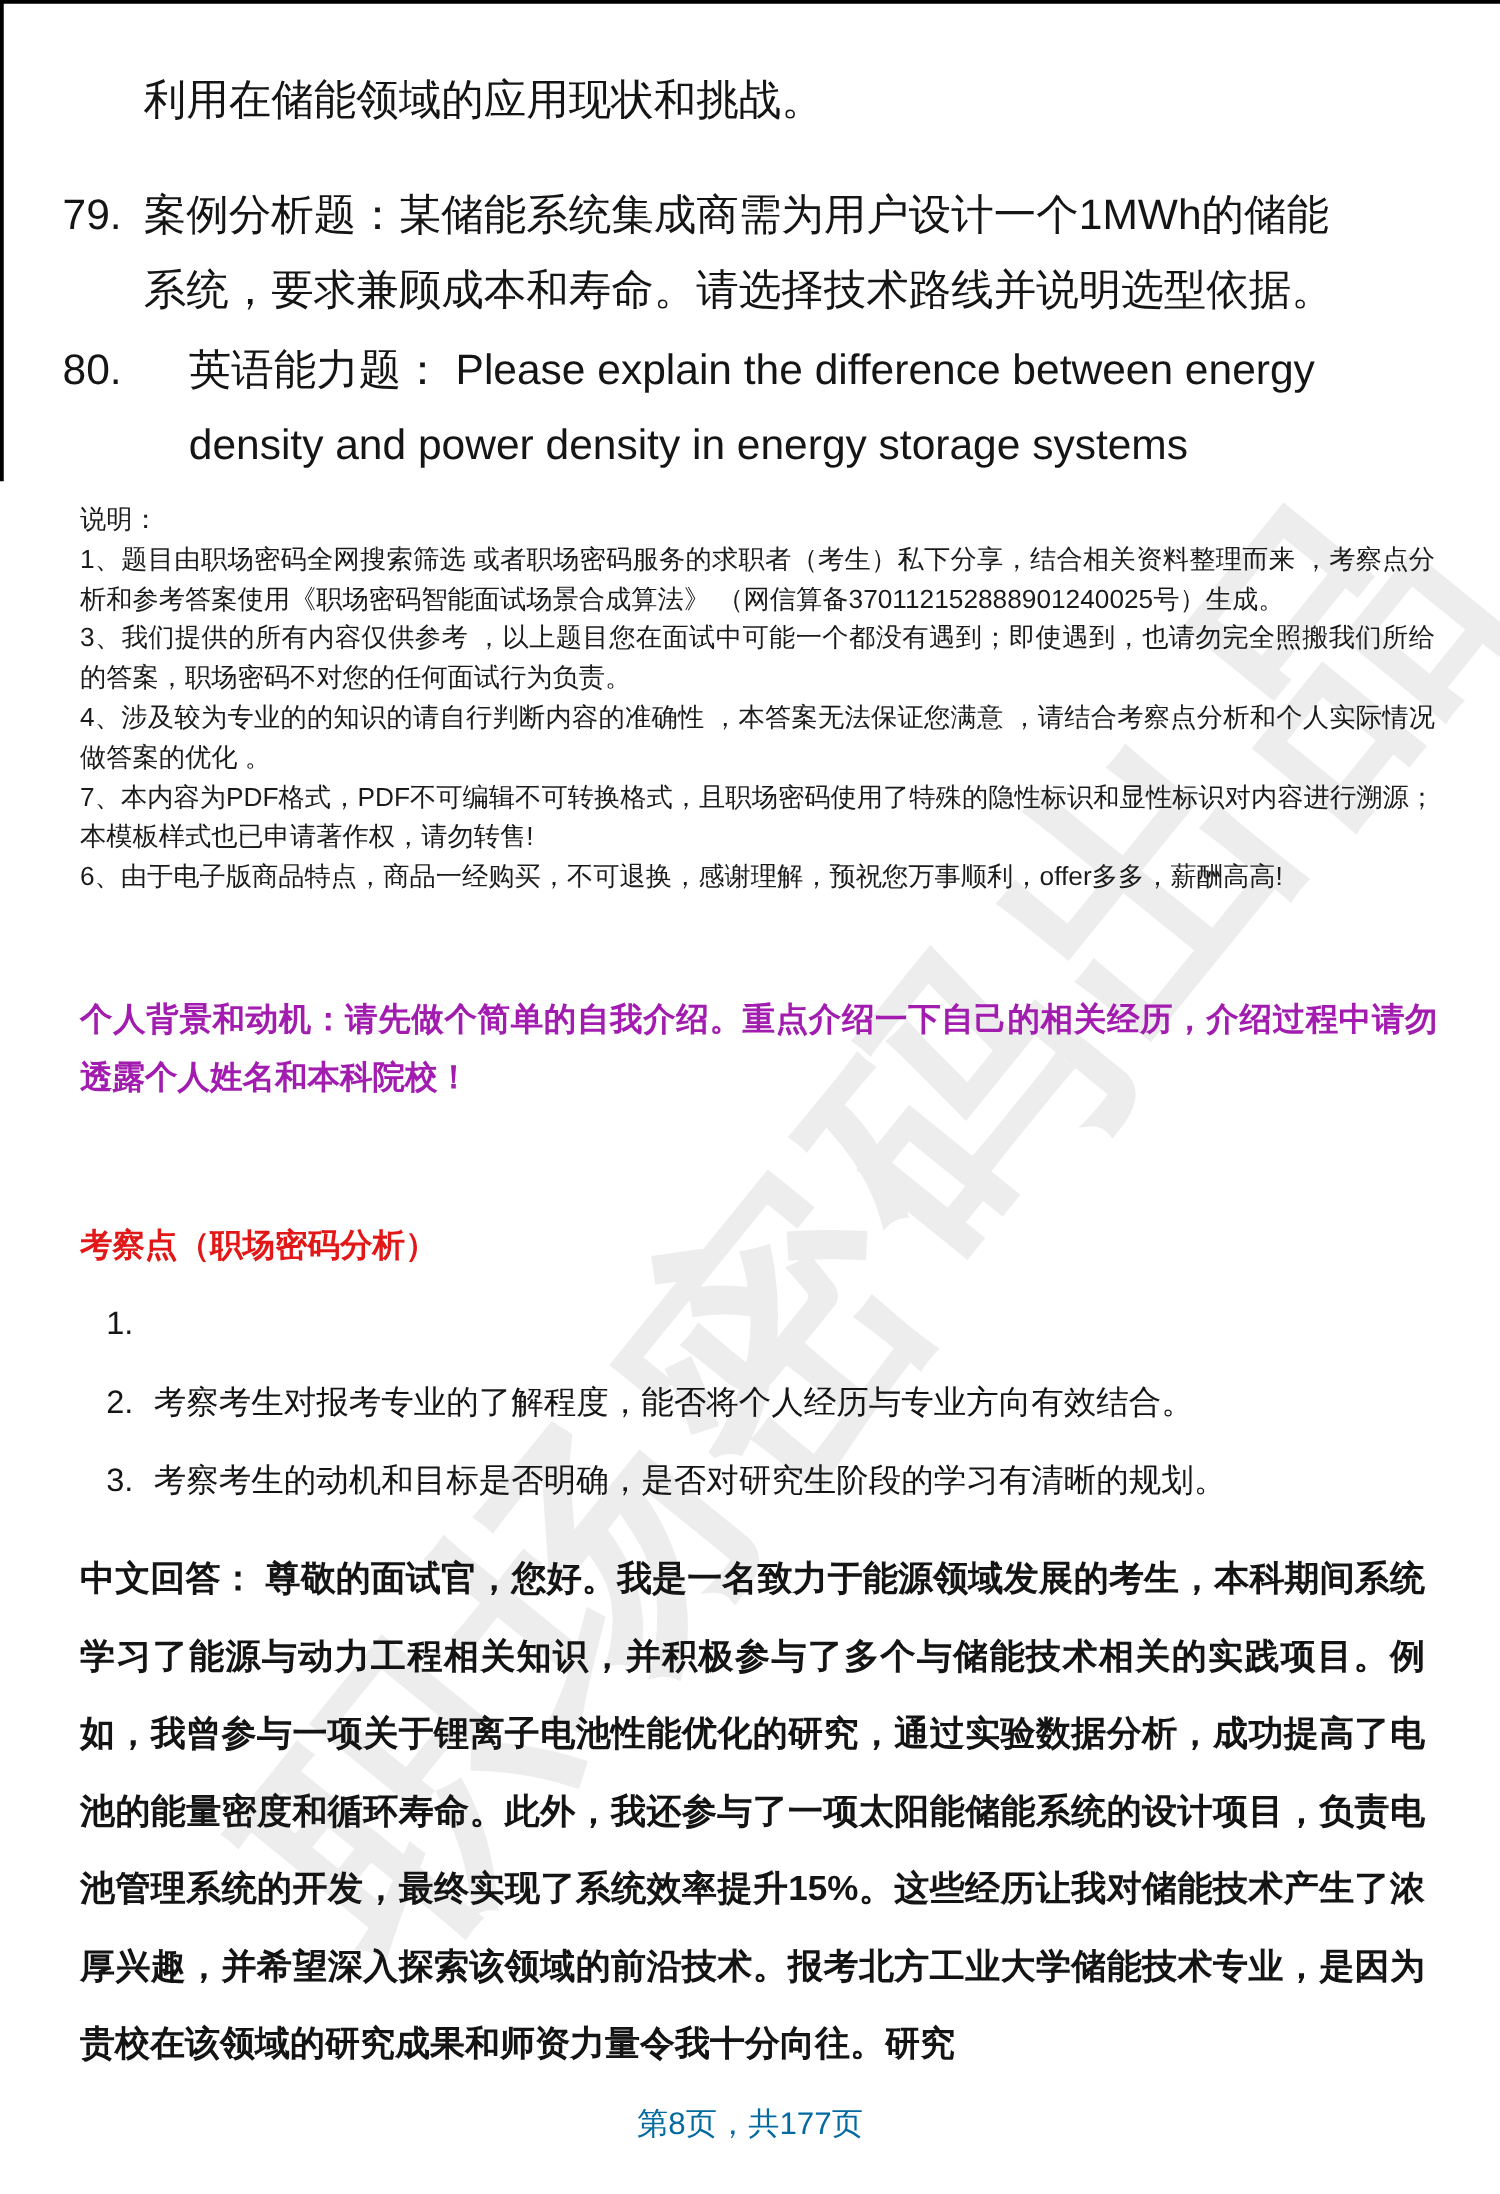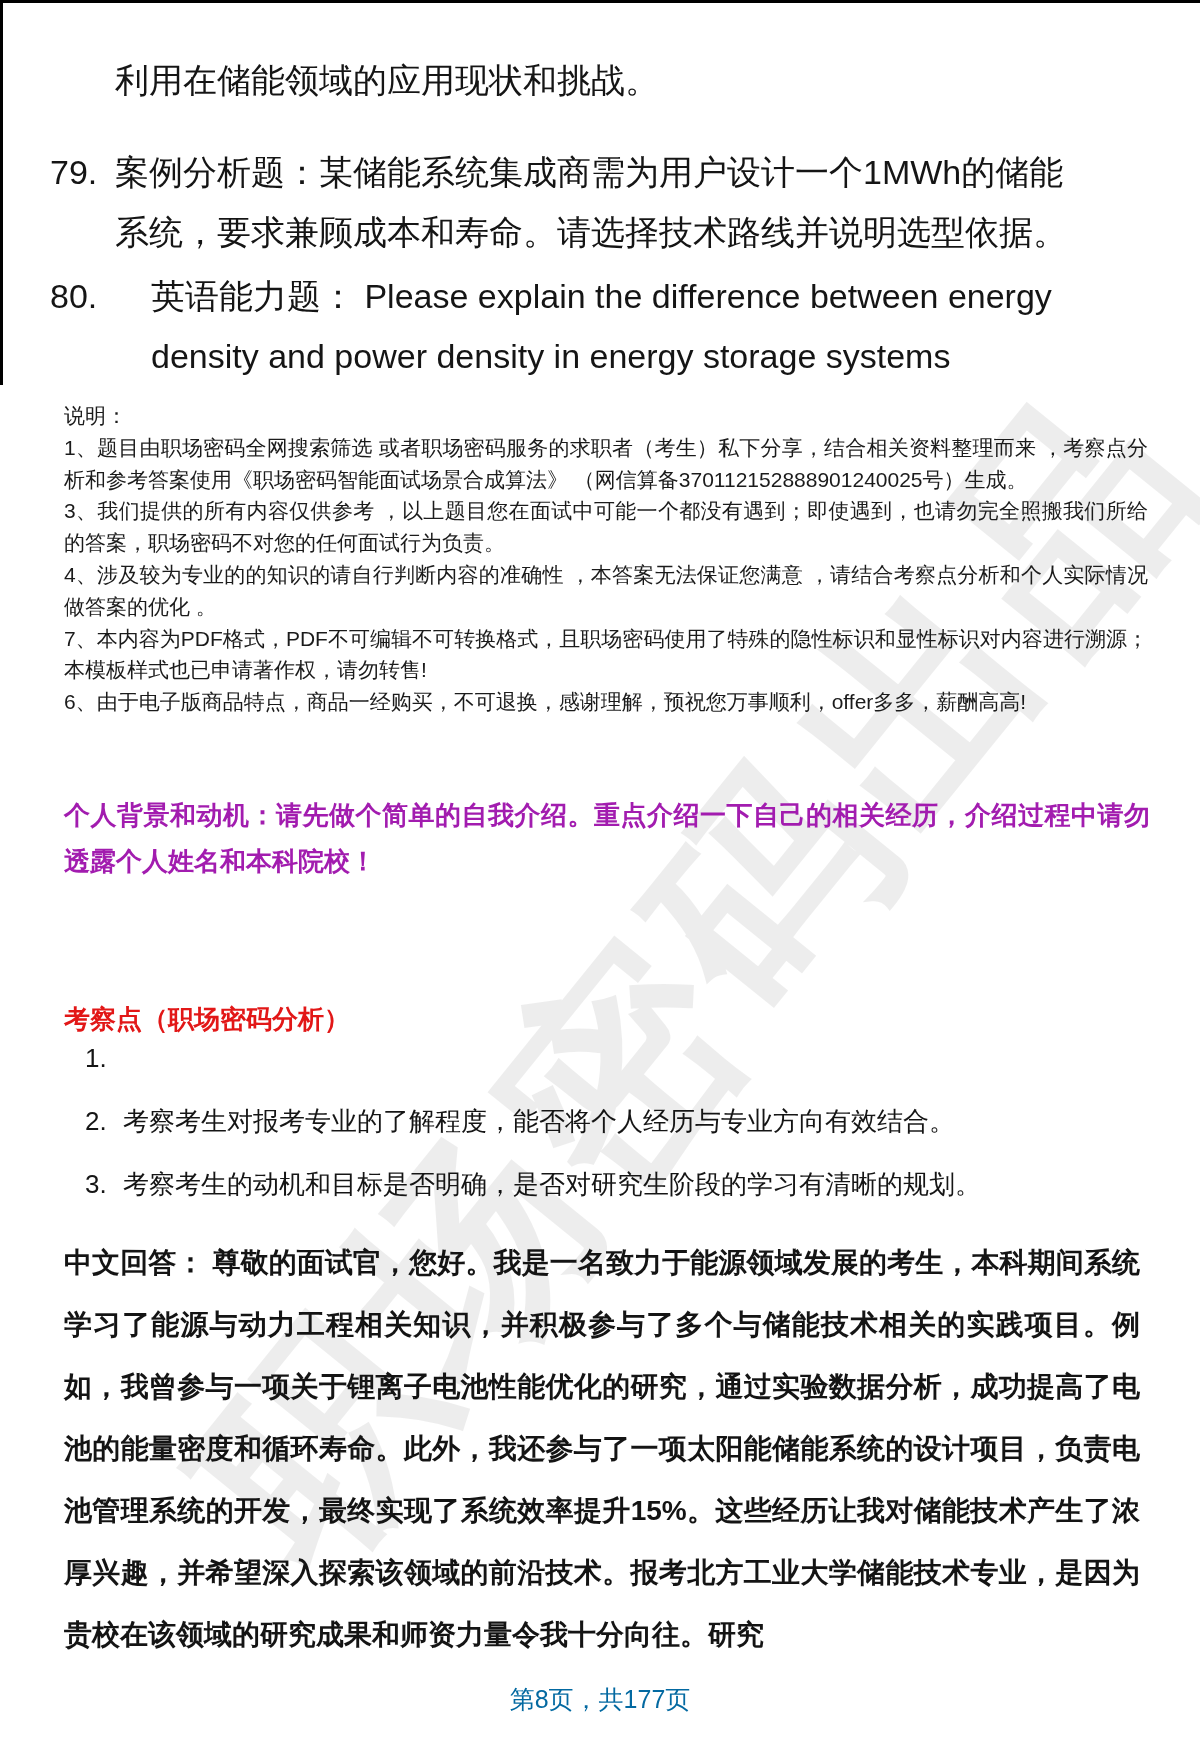--- a/index.html
+++ b/index.html
@@ -58,21 +58,21 @@
 
   
   .prompt {
     position: absolute; left: 64px; top: 792px; width: 1086px;
     color: #a21caf; font-size: 26px; font-weight: 700; line-height: 46px;
     text-align: justify;
   }
 
   
   .analysis-heading {
-    position: absolute; left: 64px; top: 1001px;
+    position: absolute; left: 64px; top: 978px;
     color: #e21717; font-size: 26px; font-weight: 700; line-height: 36px;
   }
 
   
   .analysis-list { position: absolute; left: 85px; top: 1040px; width: 1065px; }
   .analysis-point { display: flex; margin-bottom: 27px; }
   .p-num  { flex: none; width: 38px; font-size: 26px; line-height: 36px; }
   .p-text { font-size: 26px; line-height: 36px; }
 
   

